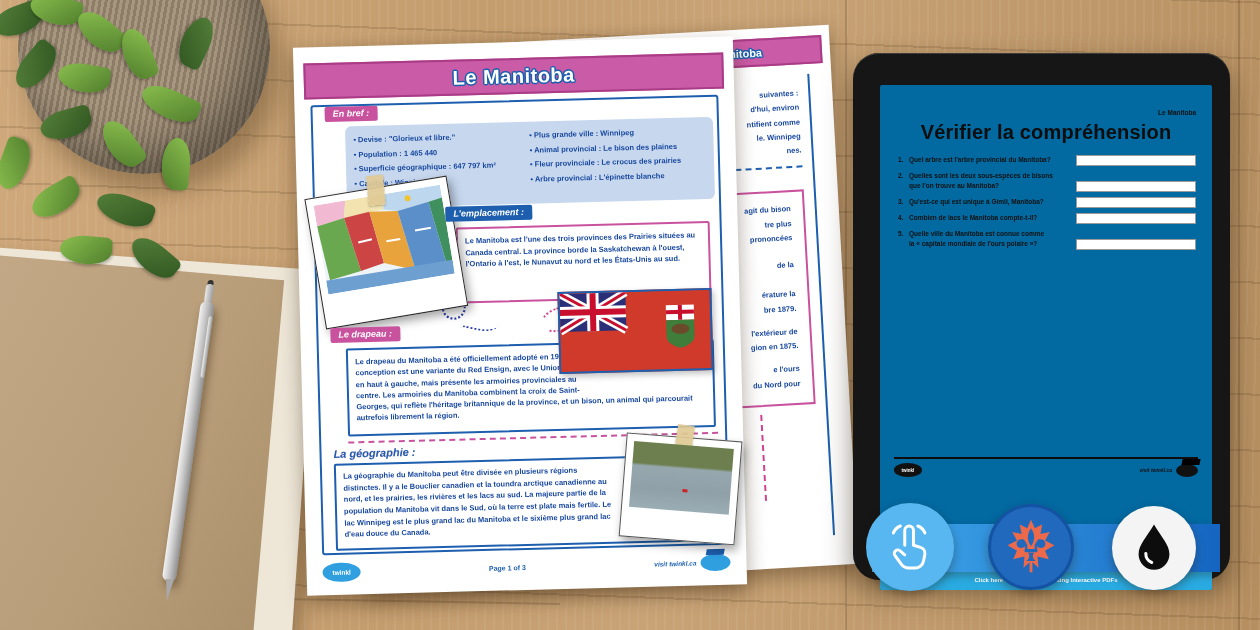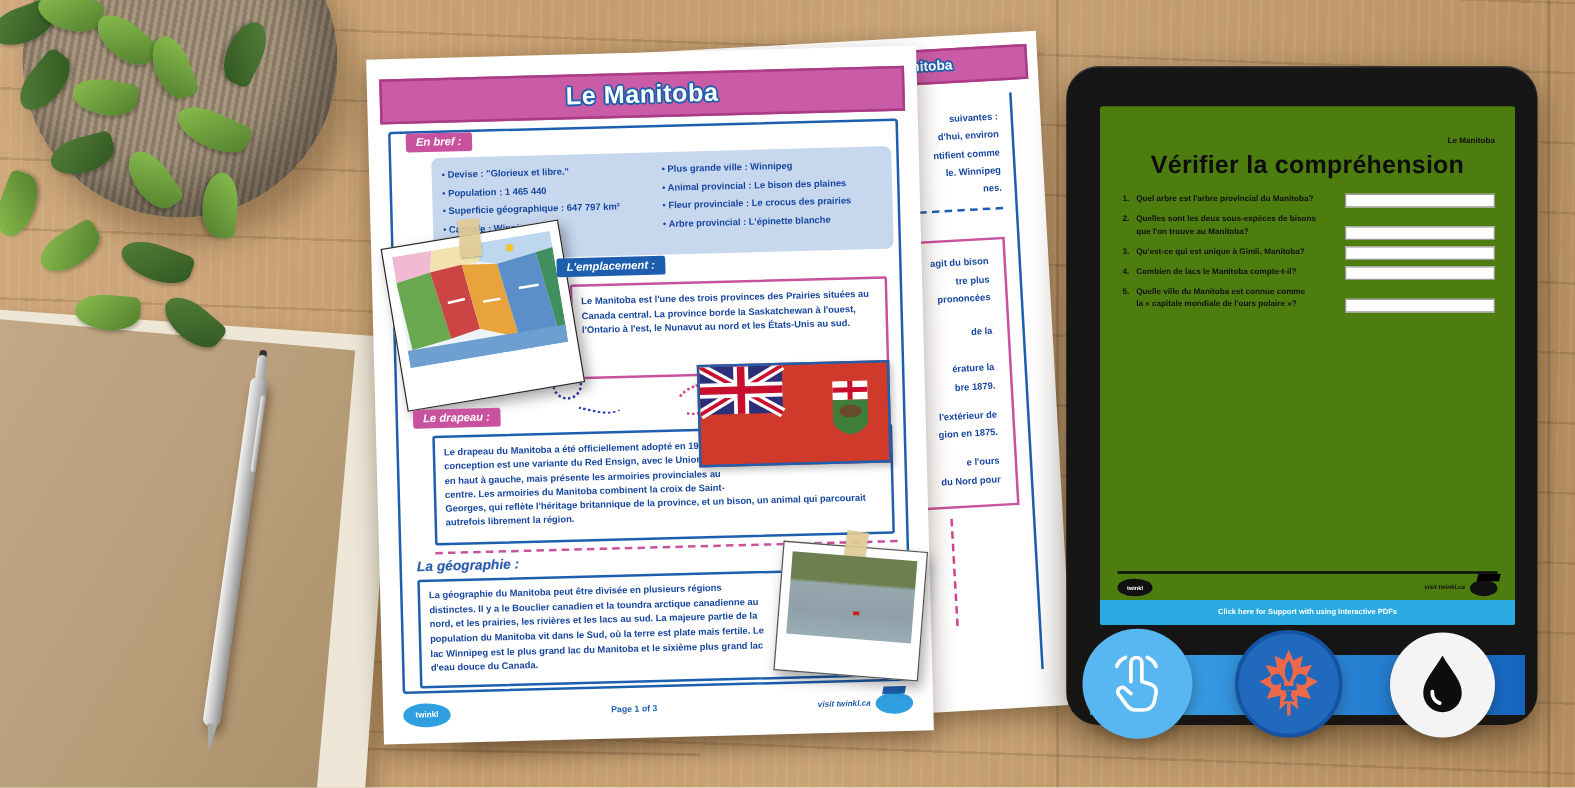--- a/index.html
+++ b/index.html
@@ -115,21 +115,21 @@
   .p2-content{ position:absolute; right:34px; top:60px; width:190px; text-align:right; }
   .frag{ font-size:7.5px; font-weight:bold; color:#17479e; line-height:1.9; }
   .p2-dash{ width:108px; border-top:2px dashed #1d5fae; margin:8px 0 0 auto; }
   .p2-pinkbox{ border:2px solid #c9529f; margin-top:22px; margin-left:-60px; padding:10px 12px 12px 8px;
     text-align:right; }
   .mt1{ margin-top:13px; } .mt2{ margin-top:15px; } .mt3{ margin-top:9px; }
   .p2-vdash{ width:0; height:86px; border-left:2px dashed #d2438f; margin:8px 54px 0 auto; }
   
   .tablet{ position:absolute; left:853px; top:53px; width:377px; height:527px; background:#161616;
     border-radius:26px; box-shadow:0 12px 28px rgba(40,25,8,.5), inset 0 1px 0 #3c3c3c; z-index:7; }
-  .screen{ position:absolute; left:27px; top:32px; width:332px; height:415px; background:#4d7c0f;
+  .screen{ position:absolute; left:27px; top:32px; width:332px; height:505px; background:#0369a1;
     border-radius:2px; overflow:hidden; }
   .t-corner{ position:absolute; right:16px; top:24px; font-size:6.5px; font-weight:bold; color:#111; }
   .t-title{ position:absolute; left:0; right:0; top:36px; text-align:center; font-size:20px;
     font-weight:bold; color:#0d0d0d; letter-spacing:.2px; }
   .qlist{ position:absolute; left:18px; top:70px; width:298px; }
   .q-row{ display:flex; margin-bottom:5px; }
   .q-num{ width:11px; font-size:6.5px; font-weight:bold; color:#111; line-height:1.6; }
   .q-text{ flex:1; font-size:6.5px; font-weight:bold; color:#111; line-height:1.6; }
   .q-line:empty{ display:none; }
   .q-box{ width:120px; height:11px; background:#fff; border:1px solid #9a9a9a; align-self:flex-end;

